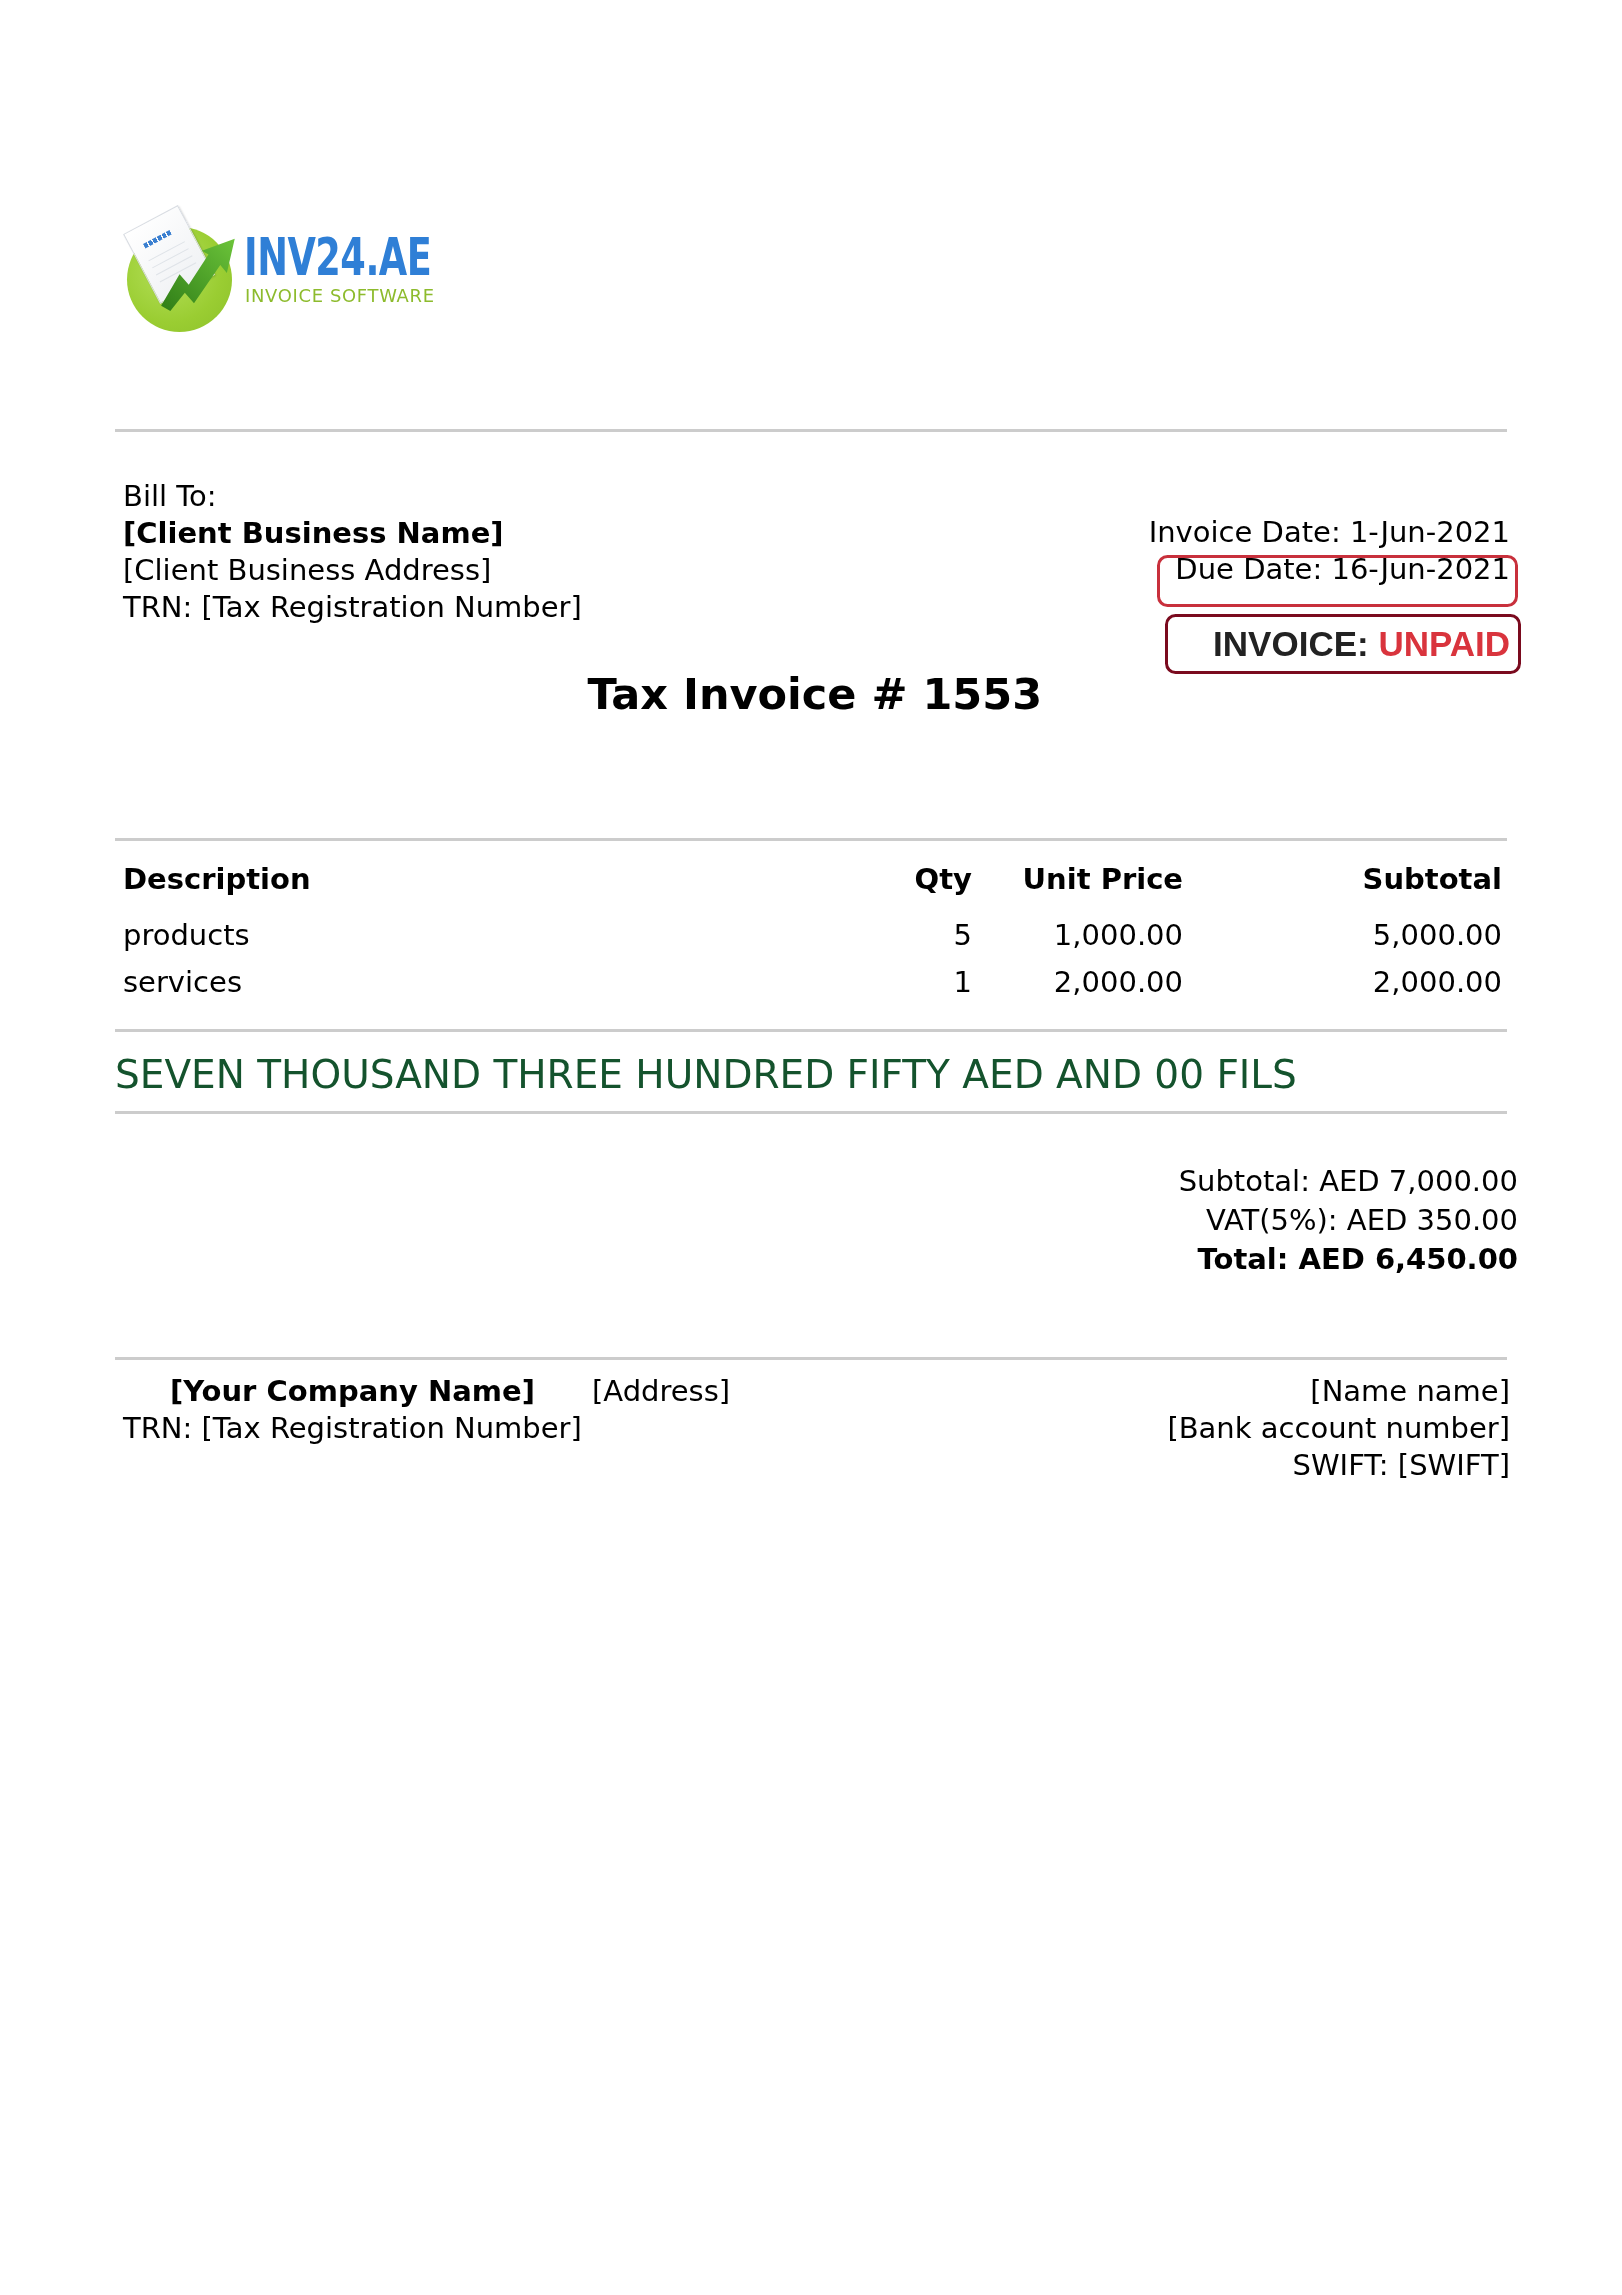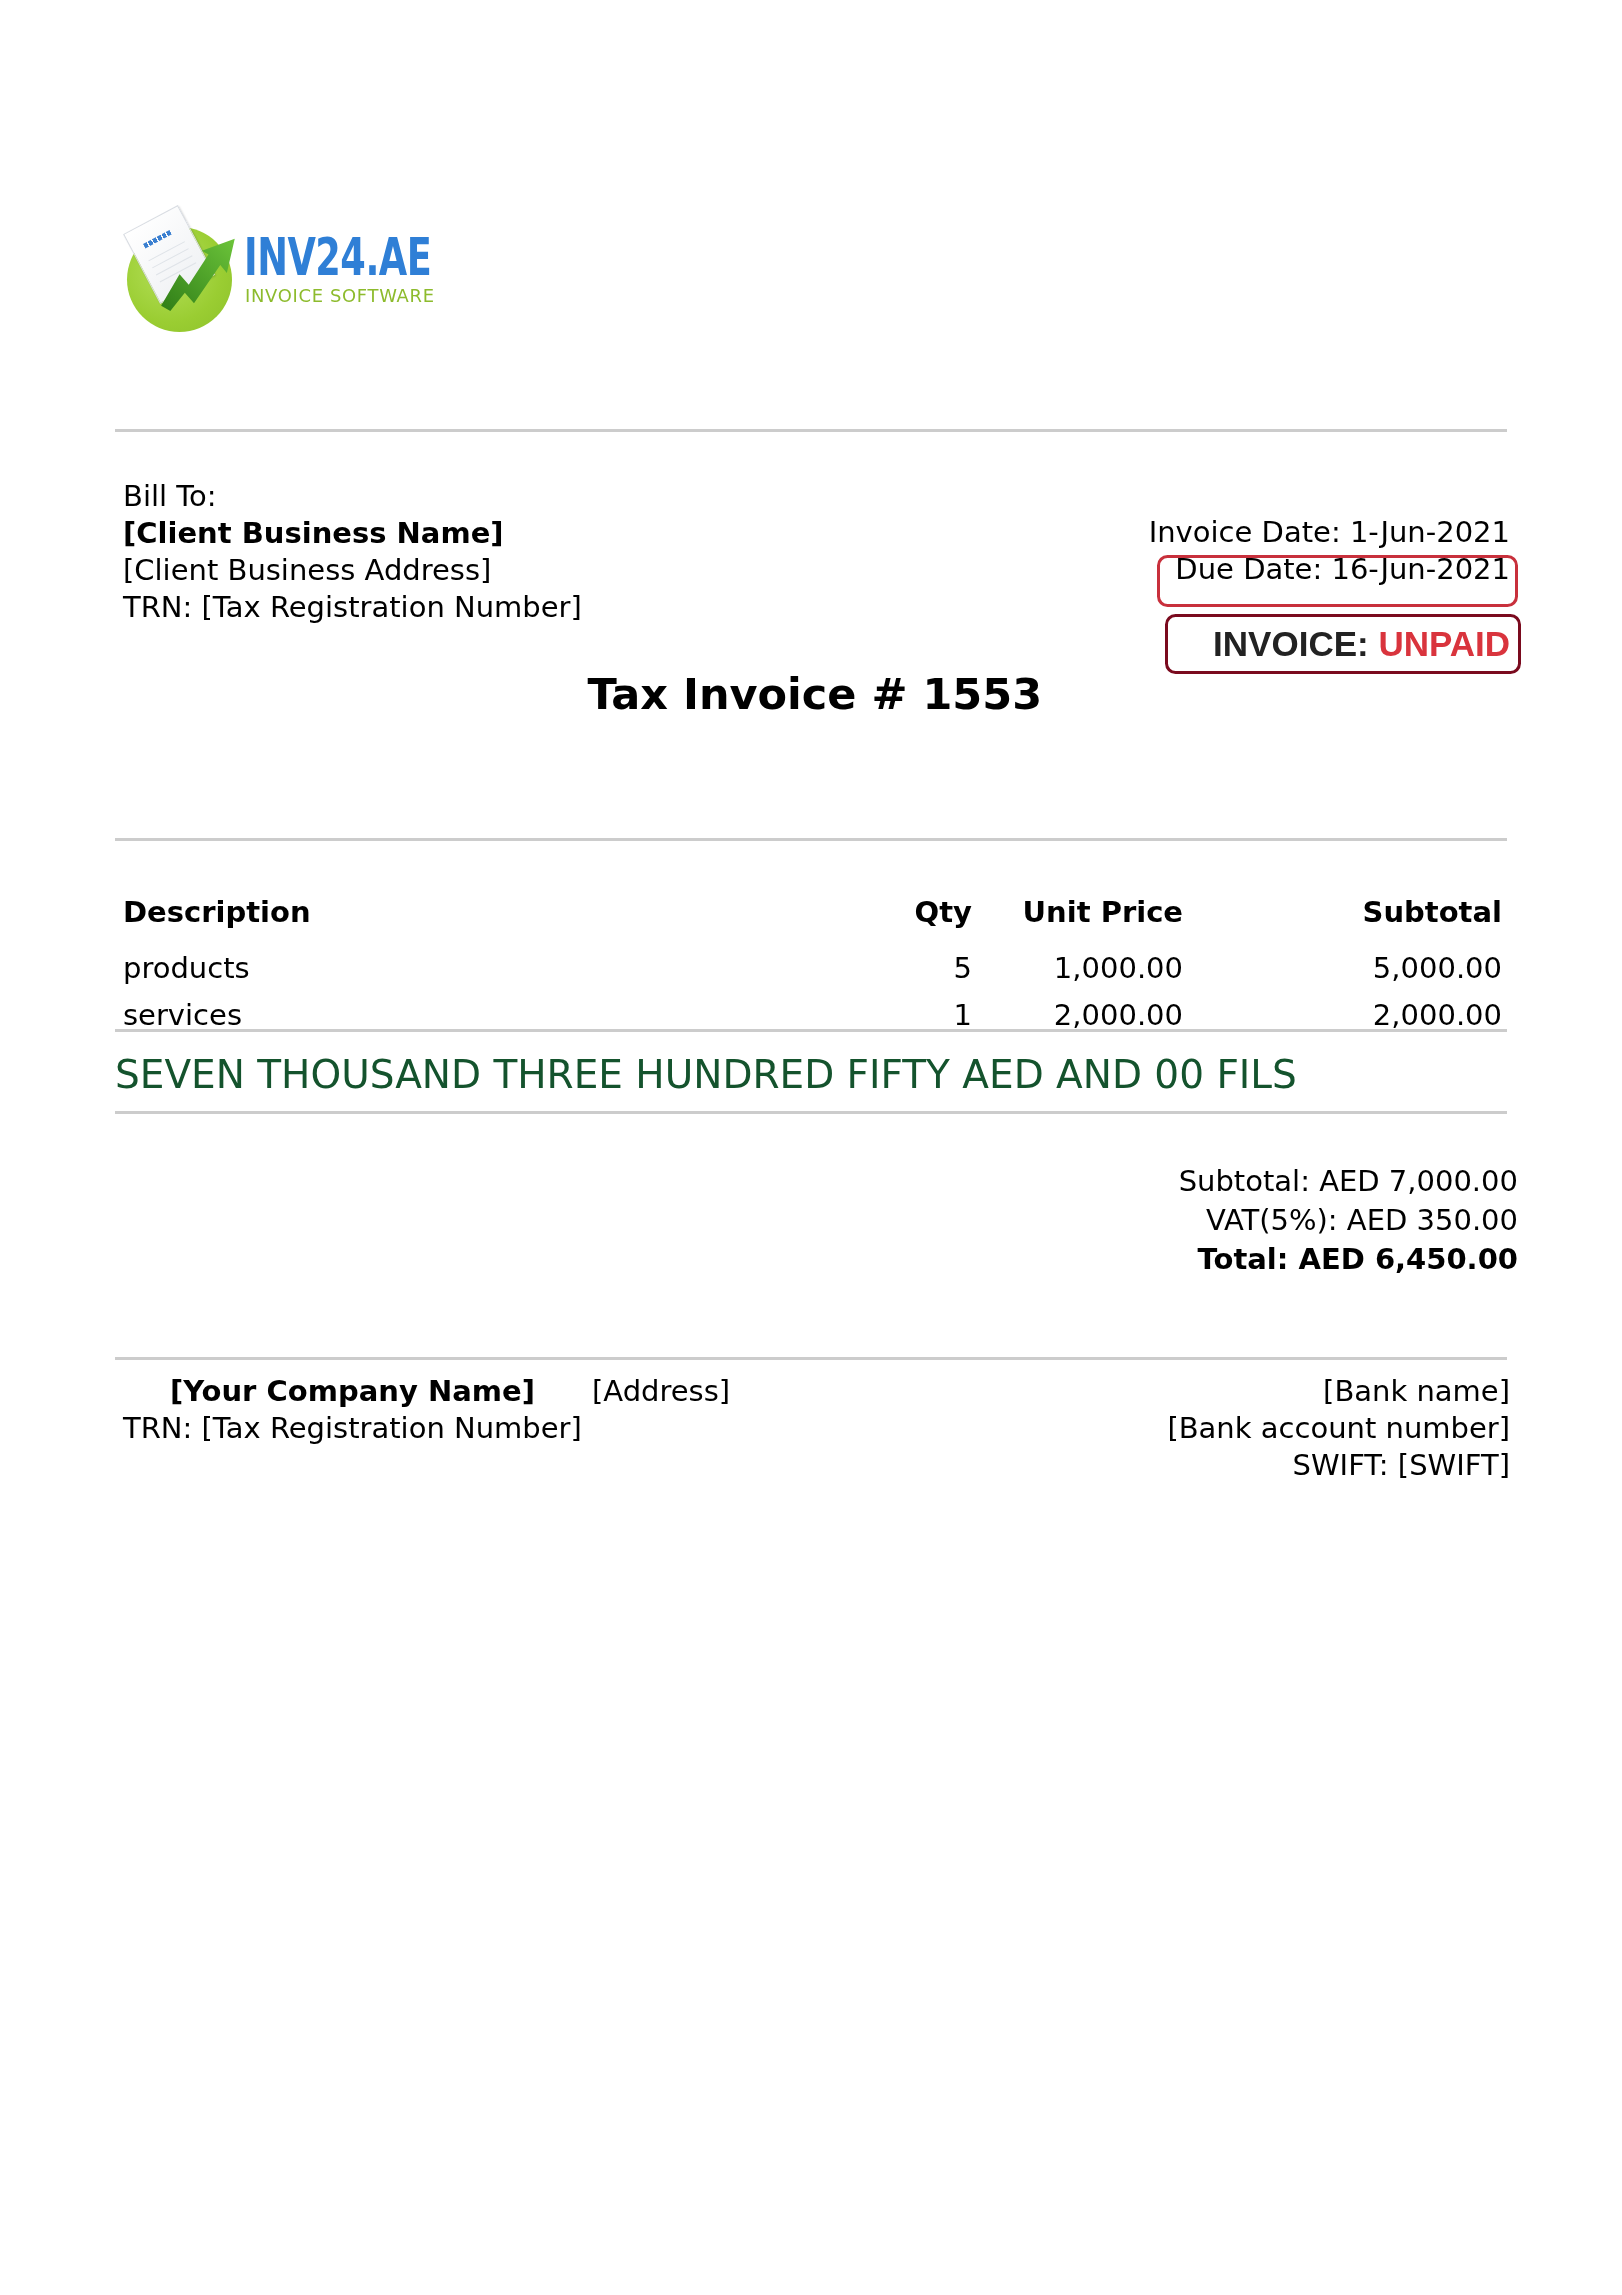--- a/index.html
+++ b/index.html
@@ -90,21 +90,21 @@
     
     .doc-title {
       left: 0; width: 1623px; top: 667px; text-align: center;
       font-weight: bold; font-size: 43px; line-height: 55px;
       padding-left: 6.5px; box-sizing: border-box;
     }
 
     
     .tbl { left: 123px; top: 861px; width: 1379px; }
     .tbl-row { position: relative; height: 47px; }
-    .tbl-row.head { height: 56px; margin-top: 33px; }
+    .tbl-row.head { height: 56px; }
     .cell { position: absolute; font-size: 29px; line-height: 37px; white-space: nowrap; }
     .c-desc { left: 0; }
     .c-qty  { right: 530px; text-align: right; }
     .c-unit { right: 319px; text-align: right; }
     .c-sub  { right: 0; text-align: right; }
 
     .words {
       left: 115px; top: 1056px;
       font-size: 39px; line-height: 37px; color: #14532d;
       white-space: nowrap;
@@ -205,17 +205,17 @@
 <div class="abs rule" style="top:1357px"></div>
 
 <div class="abs foot-left">
   <div class="txt bold">[Your Company Name]</div>
   <div class="txt">TRN: [Tax Registration Number]</div>
 </div>
 <div class="abs foot-mid">
   <div class="txt">[Address]</div>
 </div>
 <div class="abs foot-right">
-  <div class="txt">[Bank name]</div>
+  <div class="txt">[Name name]</div>
   <div class="txt">[Bank account number]</div>
   <div class="txt">SWIFT: [SWIFT]</div>
 </div>
 
 
 </body></html>

